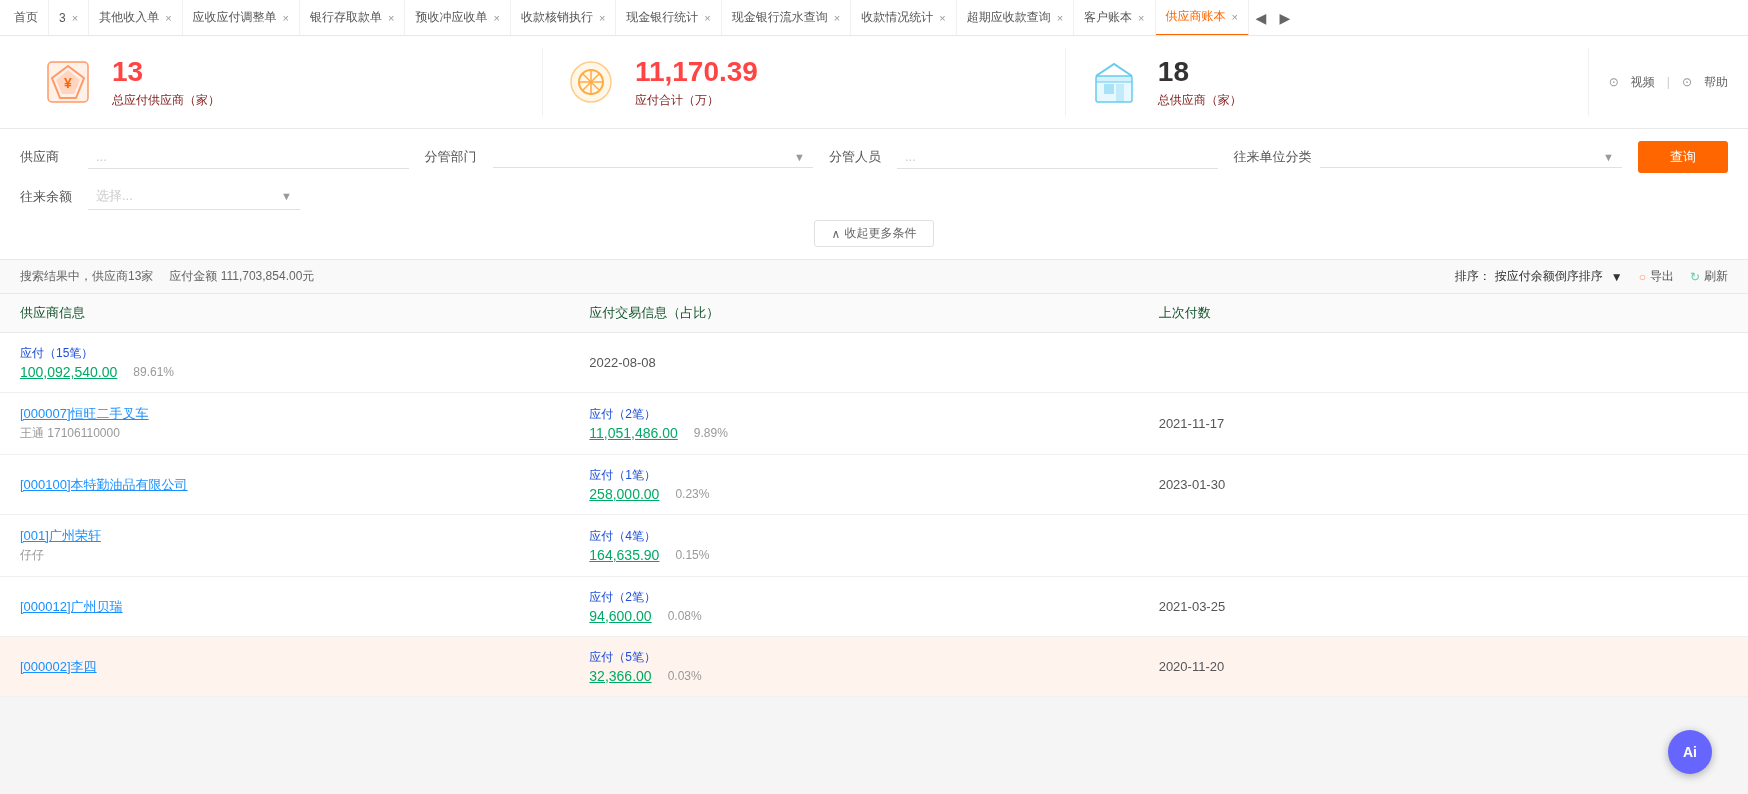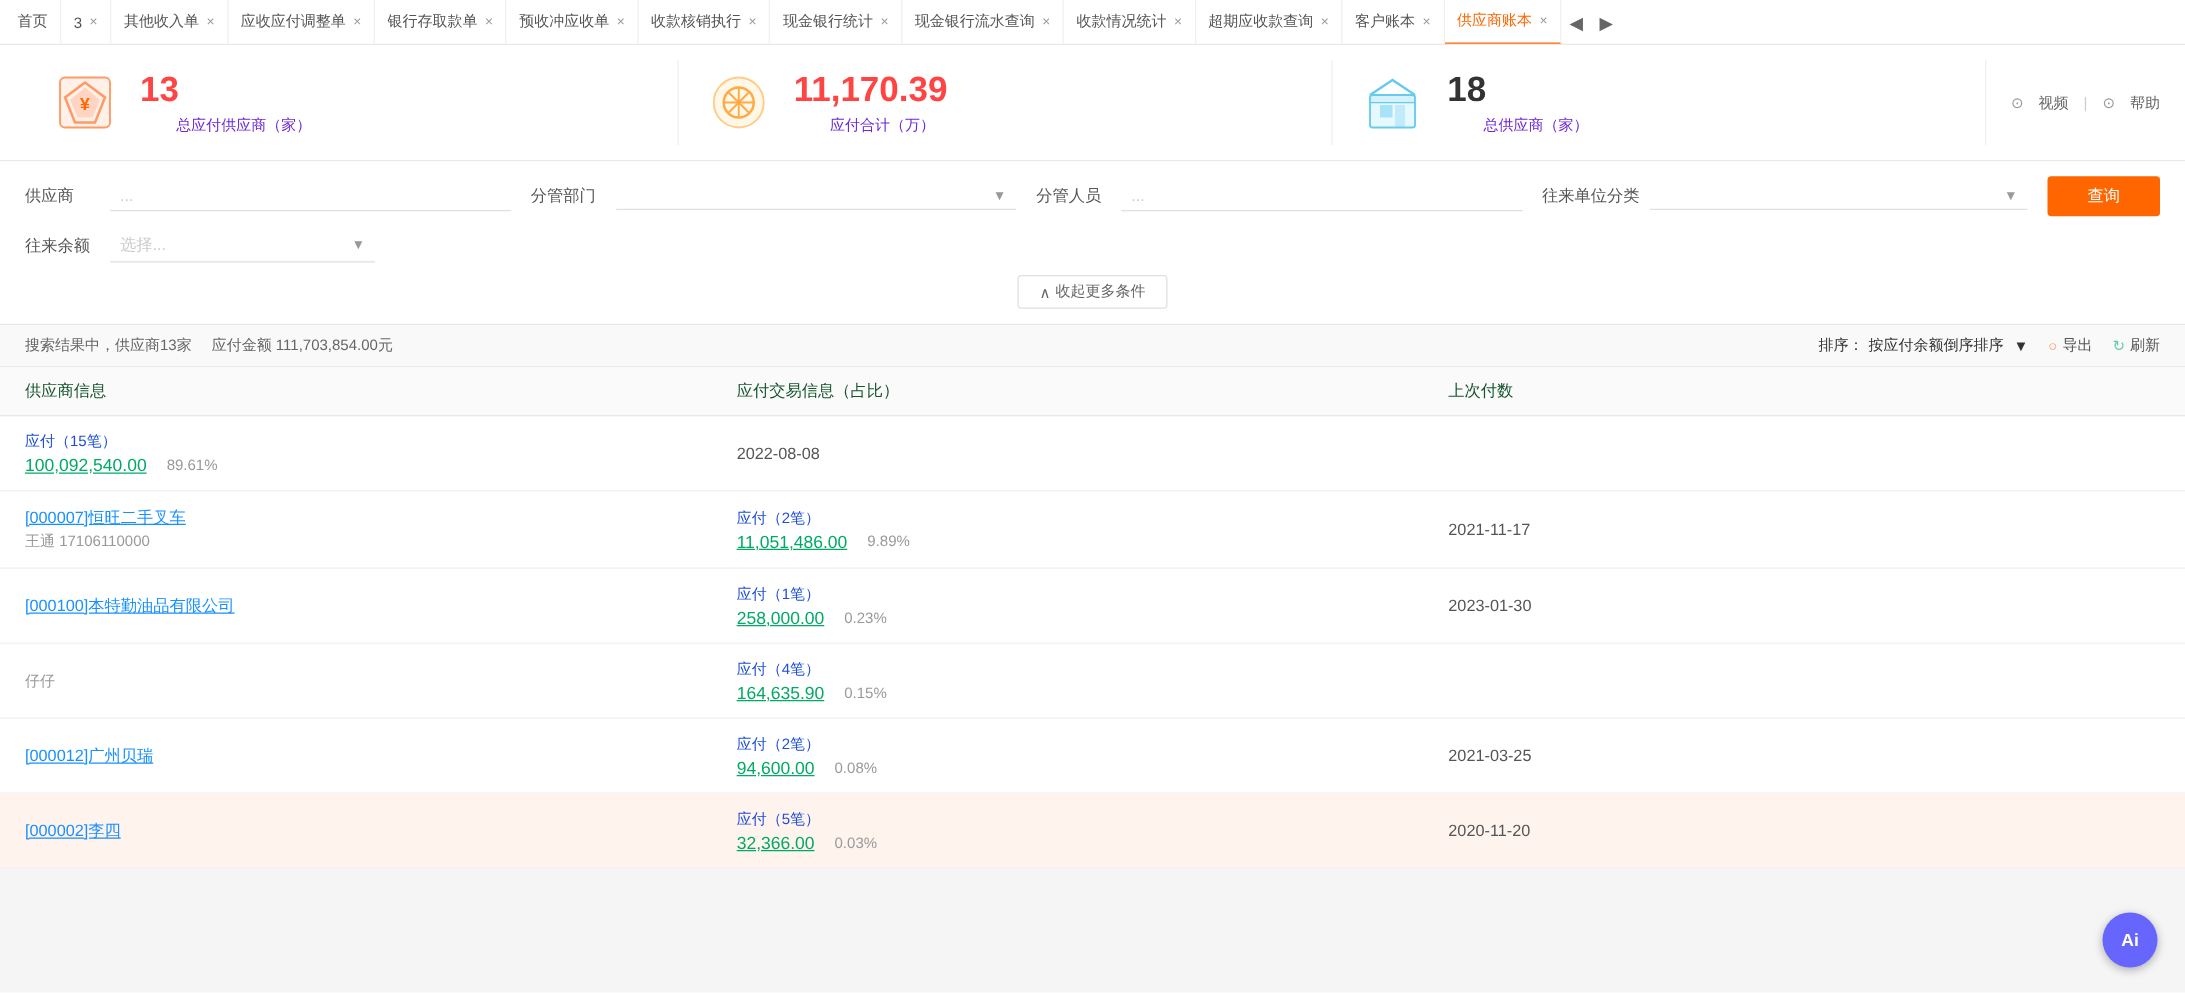--- a/index.html
+++ b/index.html
@@ -64,23 +64,22 @@
       flex-shrink: 0;
     }
     .summary-content .value {
       font-size: 28px;
       font-weight: bold;
       color: #ff4444;
       line-height: 1.2;
     }
     .summary-content .label {
       font-size: 12px;
-      color: #6d28d9;
+      color: #7f1d1d;
       margin-top: 4px;
-      margin-left: 29px;
     }
     .top-right-links {
       display: flex;
       align-items: center;
       gap: 12px;
       font-size: 12px;
       color: #666;
       flex-shrink: 0;
       padding-left: 20px;
     }
@@ -475,20 +474,21 @@
       <div class="transaction-row">
         <div class="transaction-amount">258,000.00</div>
         <div class="transaction-pct">0.23%</div>
       </div>
     </div>
     <div class="last-pay-date">2023-01-30</div>
   </div>
 
   <div class="table-row">
     <div>
+      <div class="supplier-link">[001]广州荣轩</div>
       <div class="supplier-sub">仔仔</div>
     </div>
     <div class="transaction-info">
       <div class="transaction-label">应付（4笔）</div>
       <div class="transaction-row">
         <div class="transaction-amount">164,635.90</div>
         <div class="transaction-pct">0.15%</div>
       </div>
     </div>
     <div class="last-pay-date"></div>
@@ -516,15 +516,15 @@
       <div class="transaction-label">应付（5笔）</div>
       <div class="transaction-row">
         <div class="transaction-amount">32,366.00</div>
         <div class="transaction-pct">0.03%</div>
       </div>
     </div>
     <div class="last-pay-date">2020-11-20</div>
   </div>
 </div>
 
-<div style="position:fixed; bottom:20px; right:22px; background:#6666ff; color:#fff; border-radius:50%; width:44px; height:44px; display:flex; align-items:center; justify-content:center; font-size:14px; font-weight:bold; cursor:pointer; box-shadow:0 2px 8px rgba(0,0,0,0.3);">
+<div style="position:fixed; bottom:20px; right:36px; background:#6666ff; color:#fff; border-radius:50%; width:44px; height:44px; display:flex; align-items:center; justify-content:center; font-size:14px; font-weight:bold; cursor:pointer; box-shadow:0 2px 8px rgba(0,0,0,0.3);">
   <span>Ai</span>
 </div>
 
 </body></html>

